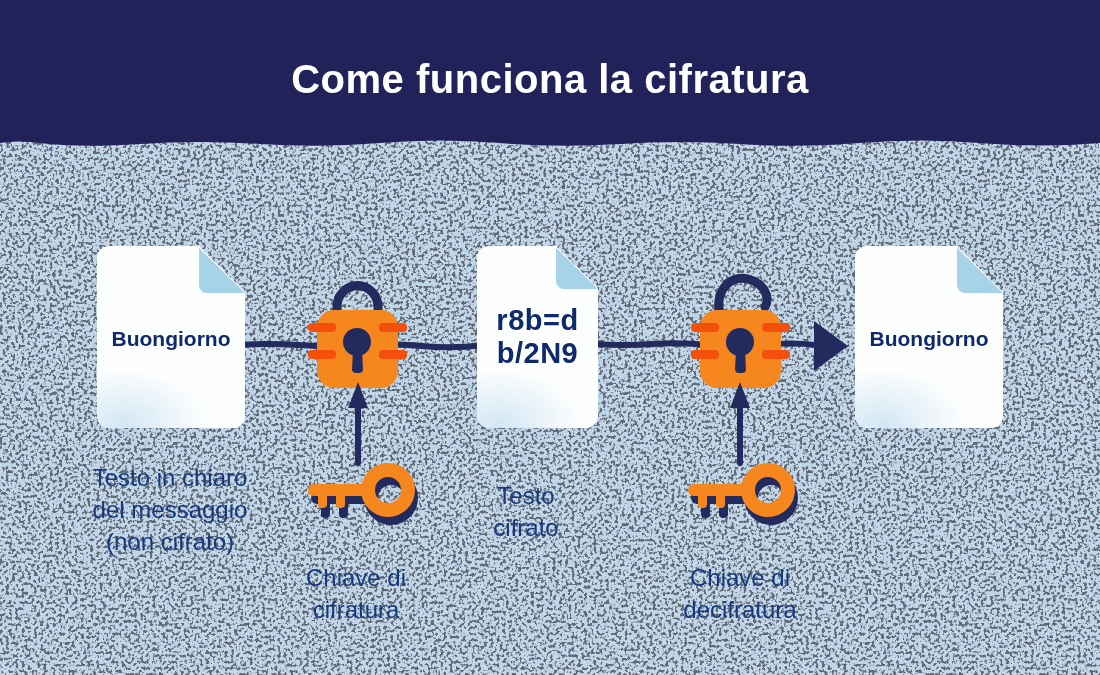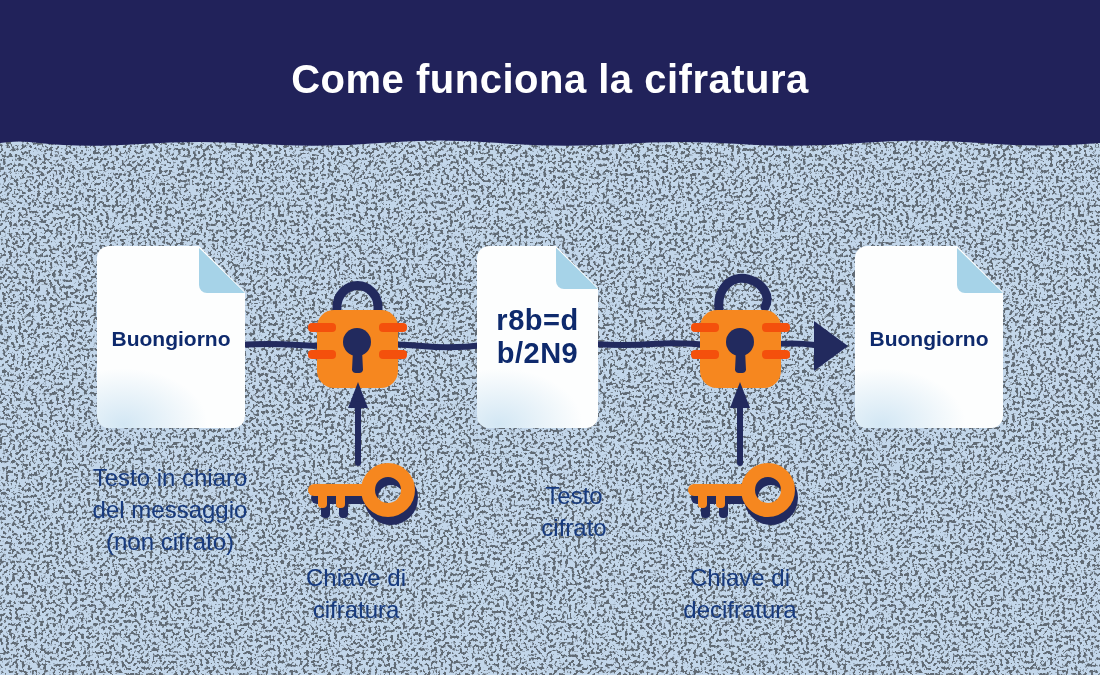--- a/index.html
+++ b/index.html
@@ -50,21 +50,21 @@
   #doc3{left:855px;top:246px;}
   
   .abs{position:absolute;z-index:3;}
   
   .lbl{
     position:absolute;z-index:3;color:#173a7e;font-size:24px;line-height:32px;
     text-align:center;white-space:pre-line;
   }
   #lblA{left:55px;top:462px;width:230px;}
   #lblB{left:266px;top:562px;width:180px;}
-  #lblC{left:504px;top:480px;width:140px;}
+  #lblC{left:456px;top:480px;width:140px;}
   #lblD{left:650px;top:562px;width:180px;}
   #lblE{left:842px;top:452px;width:180px;}
   .connector{position:absolute;left:0;top:0;z-index:1;}
 </style>
 </head>
 <body>
 
 <div class="stage">
 
   <svg class="texture" width="1100" height="539">

